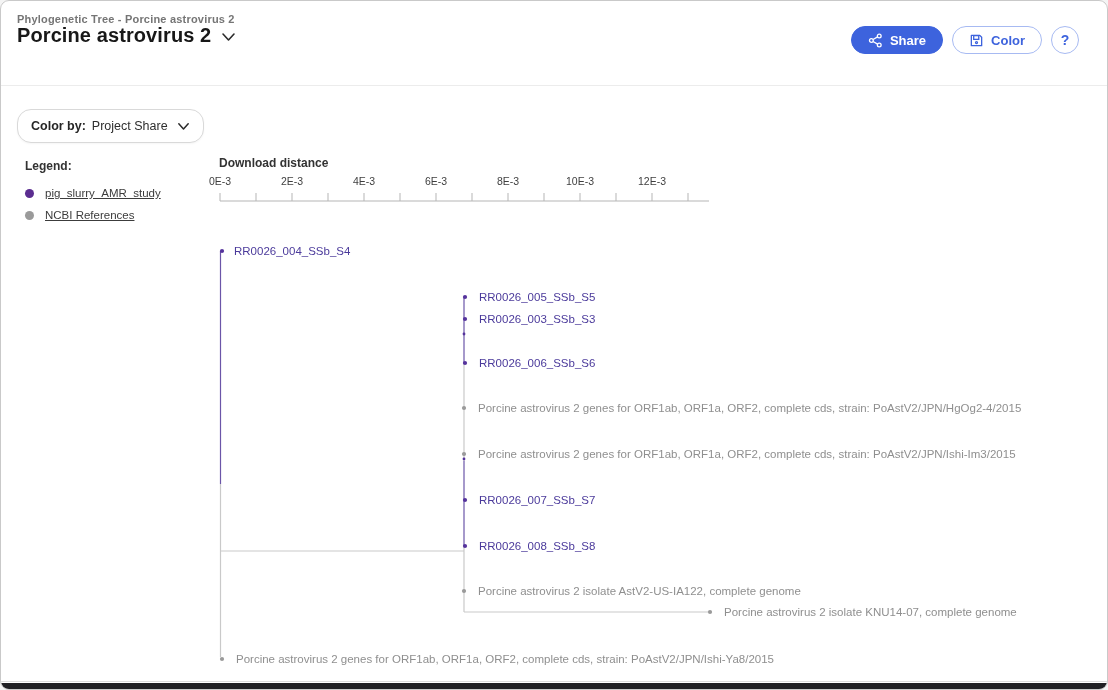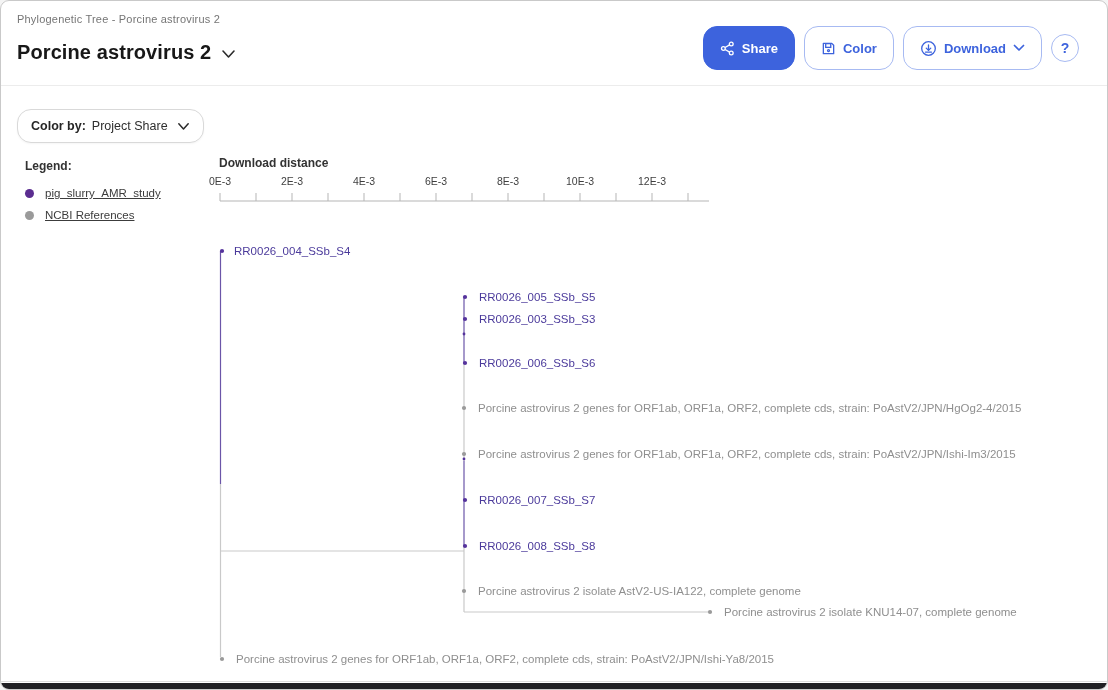--- a/index.html
+++ b/index.html
@@ -8,26 +8,26 @@
     position:relative; width:1108px; height:690px; background:#ffffff;
     border:1px solid #c9c9c9; border-radius:9px; overflow:hidden;
   }
   .frame::after{
     content:""; position:absolute; left:0; right:0; bottom:0; height:6px;
     background:#202024; border-radius:0 0 8px 8px;
   }
   .bottom-line{ position:absolute; left:0; right:0; bottom:7px; height:1px; background:#dcdcdc; }
 
   
-  .breadcrumb{ position:absolute; left:16px; top:12px; font-size:11px; font-weight:400; color:#757575; letter-spacing:.2px;}
-  .title-row{ position:absolute; left:16px; top:40px; display:flex; align-items:center; gap:10px;text-align:right;}
+  .breadcrumb{ position:absolute; left:16px; top:12px; font-size:11px; font-weight:700; color:#757575; letter-spacing:.2px;}
+  .title-row{ position:absolute; left:16px; top:23px; display:flex; align-items:center; gap:10px;text-align:right;}
   .title{ font-size:20px; font-weight:700; color:#181818; letter-spacing:.1px;}
   .title-chevron{ margin-top:3px; cursor:pointer; }
   .actions{ position:absolute; top:25px; right:28px; display:flex; align-items:center; gap:9px; }
-  .btn{ height:44px; display:inline-flex; align-items:center; gap:7px; padding:0 16px;
+  .btn{ height:28px; display:inline-flex; align-items:center; gap:7px; padding:0 16px;
         border-radius:14px; font-size:13px; font-weight:600; cursor:pointer; background:#fff;
         border:1px solid #a7baf2; color:#3d63dd; white-space:nowrap;}
   .btn.primary{ background:#3d63dd; border-color:#3d63dd; color:#fff; }
   .btn-help{ width:28px; height:28px; border-radius:50%; border:1px solid #a7baf2; color:#3d63dd;
              font-size:14px; font-weight:700; display:inline-flex; align-items:center; justify-content:center; cursor:pointer; background:#fff;}
   .divider{ position:absolute; left:0; right:0; top:84px; height:1px; background:#ececec; }
 
   
   .colorby{ position:absolute; left:16px; top:108px; height:28px; display:inline-flex; align-items:center; gap:6px;
             padding:16px 13px; border:1px solid #d9d9d9; border-radius:14px; background:#fff; font-size:12.5px; color:#2e2e2e;
@@ -73,32 +73,20 @@
 
     <button class="btn">
       <svg width="15" height="15" viewBox="0 0 16 16">
         <path d="M2.5 2.5 h9 l2 2 v9 h-11 z" fill="none" stroke="#3d63dd" stroke-width="1.4" stroke-linejoin="round"></path>
         <rect x="5" y="2.8" width="5.4" height="4" fill="none" stroke="#3d63dd" stroke-width="1.4"></rect>
         <circle cx="8" cy="10.2" r="1.1" fill="none" stroke="#3d63dd" stroke-width="1.3"></circle>
       </svg>
       <span>Color</span>
     </button>
 
-    <button class="btn">
-      <svg width="17" height="17" viewBox="0 0 18 18">
-        <circle cx="9" cy="9" r="7.2" fill="none" stroke="#3d63dd" stroke-width="1.4"></circle>
-        <line x1="9" y1="5.2" x2="9" y2="10.6" stroke="#3d63dd" stroke-width="1.4" stroke-linecap="round"></line>
-        <polyline points="6.6,8.6 9,11 11.4,8.6" fill="none" stroke="#3d63dd" stroke-width="1.4" stroke-linecap="round" stroke-linejoin="round"></polyline>
-        <line x1="5.8" y1="12.8" x2="12.2" y2="12.8" stroke="#3d63dd" stroke-width="1.4" stroke-linecap="round"></line>
-      </svg>
-      <span>Download</span>
-      <svg width="12" height="8" viewBox="0 0 12 8">
-        <polyline points="1.5,1.5 6,6 10.5,1.5" fill="none" stroke="#3d63dd" stroke-width="1.7" stroke-linecap="round" stroke-linejoin="round"></polyline>
-      </svg>
-    </button>
 
     <button class="btn-help">
       <span>?</span>
     </button>
   </div>
 
   <div class="divider"></div>
 
   <div class="colorby">
     <b>Color by:</b>

